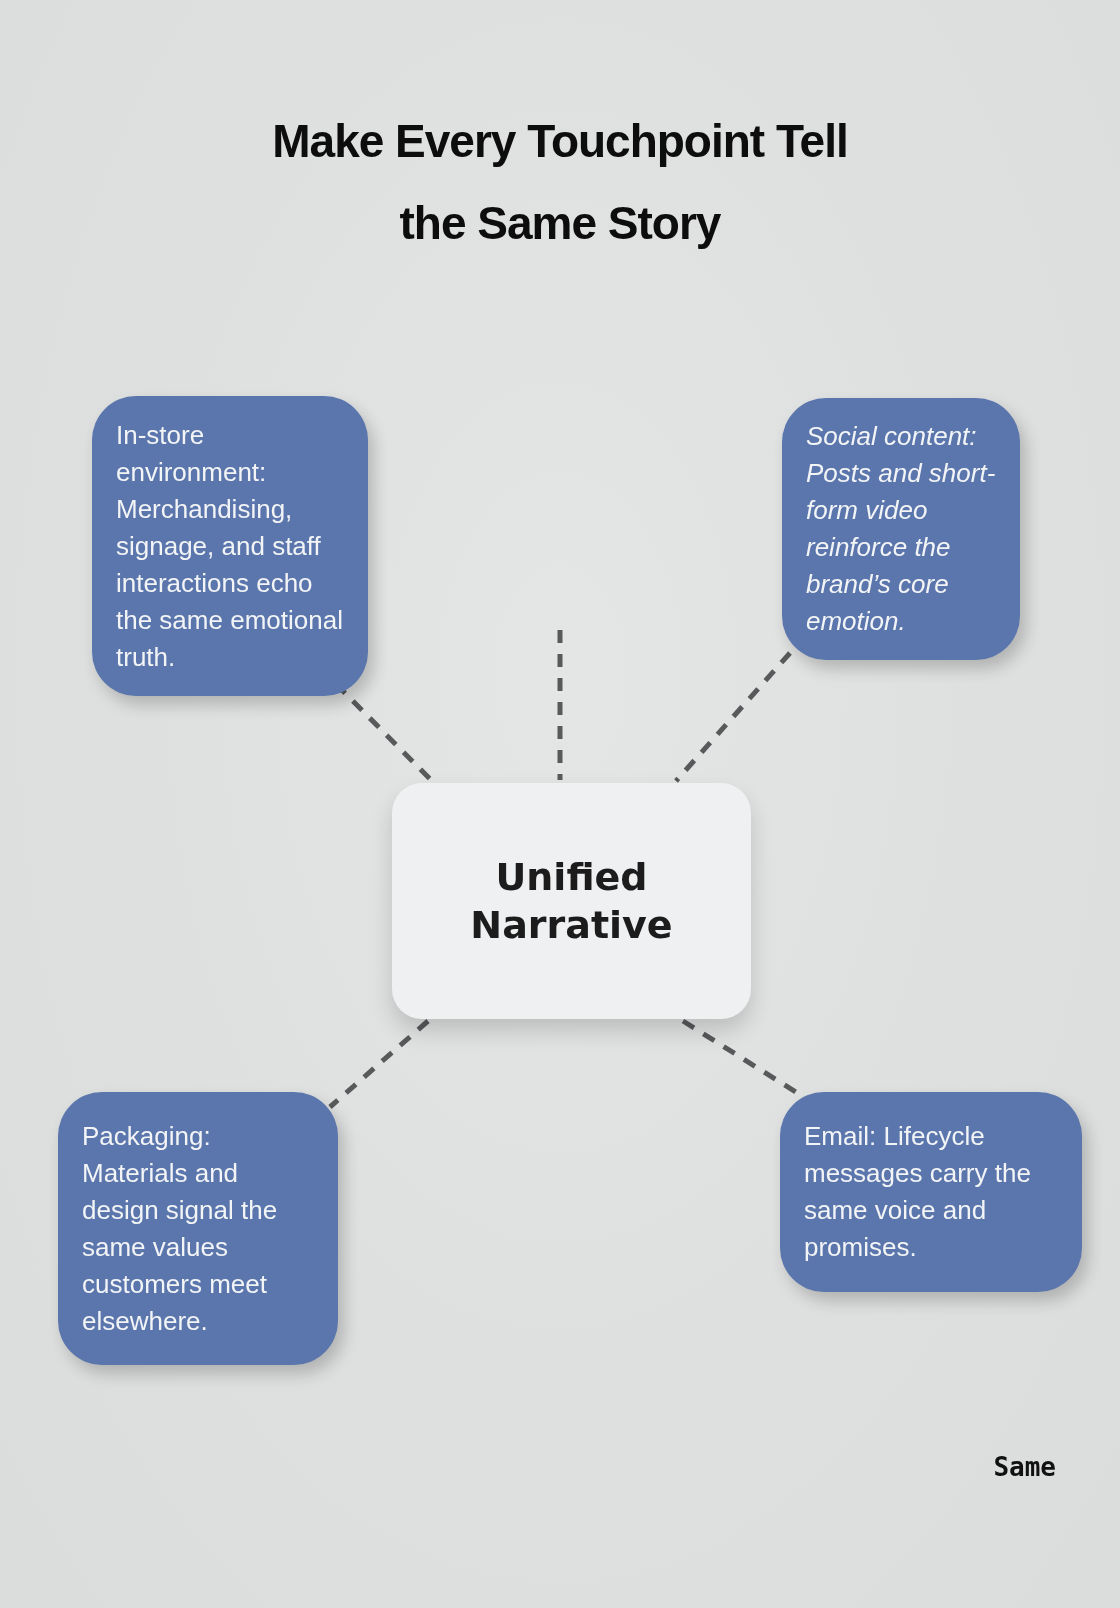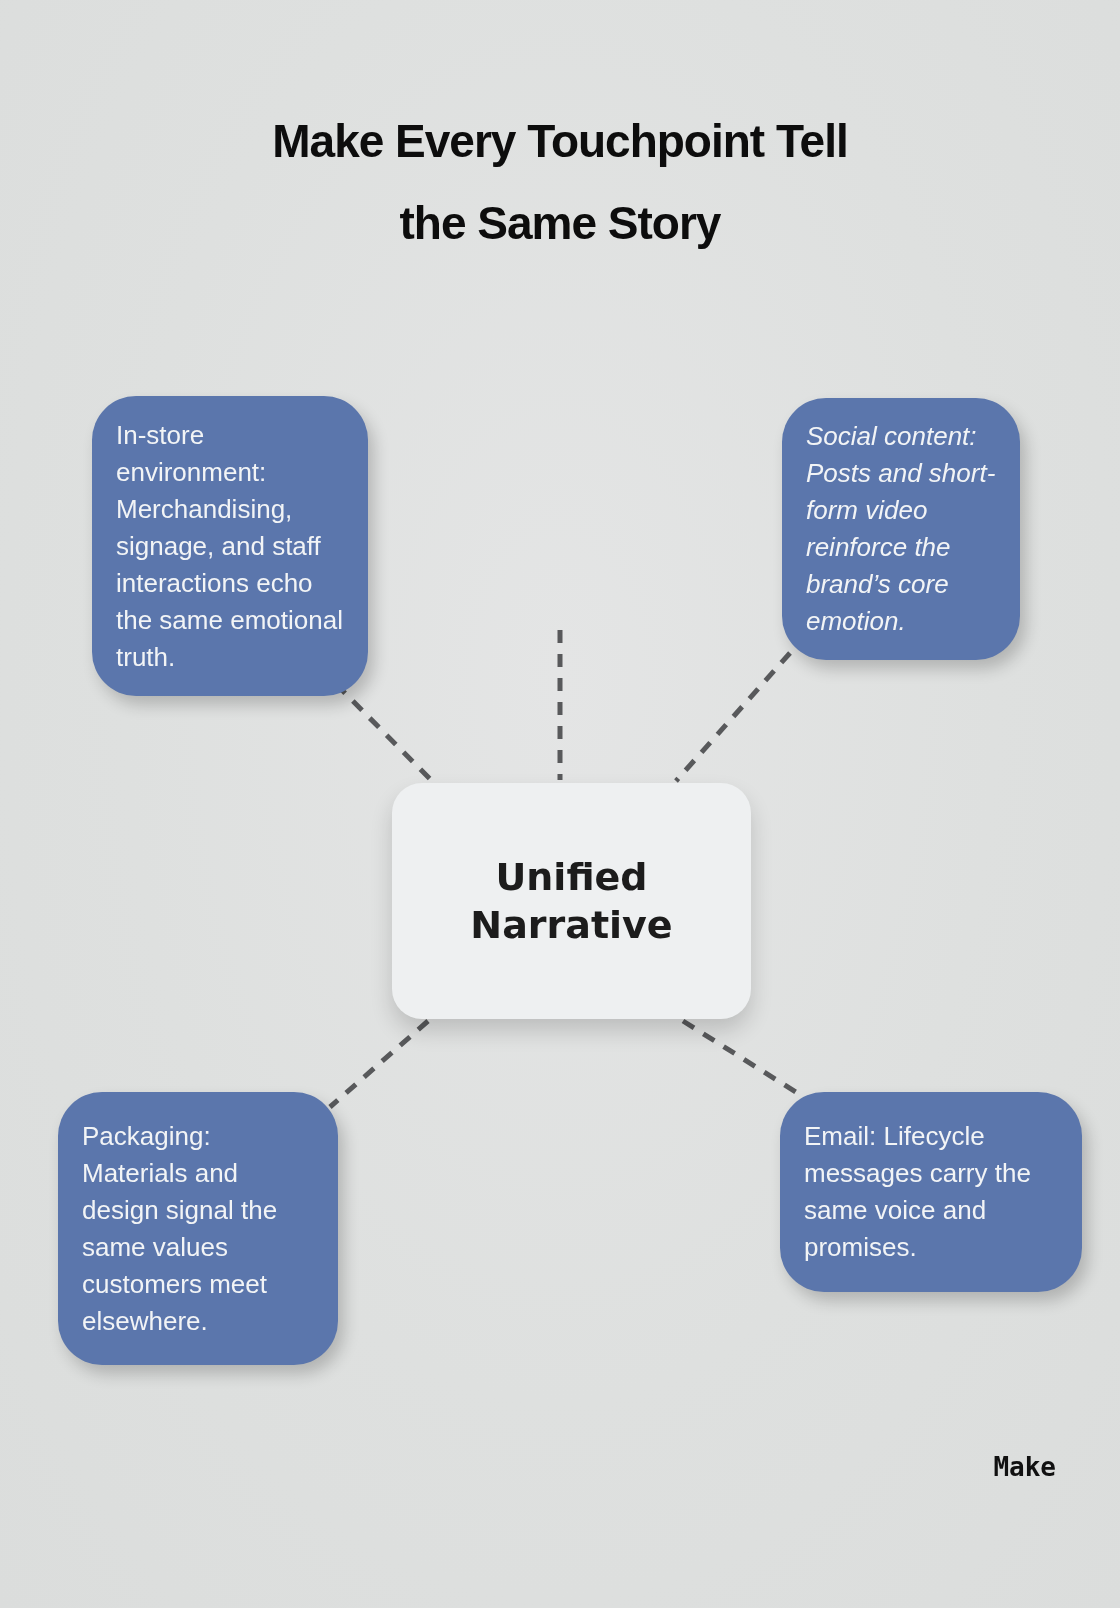--- a/index.html
+++ b/index.html
@@ -126,15 +126,15 @@
   </div>
 
   <div class="node node-packaging">
     <span>Packaging: Materials and design signal the same values customers meet elsewhere.</span>
   </div>
 
   <div class="node node-email">
     <span>Email: Lifecycle messages carry the same voice and promises.</span>
   </div>
 
-  <div class="watermark">Make</div>
+  <div class="watermark">Same</div>
 
 </div>
 
 </body></html>

